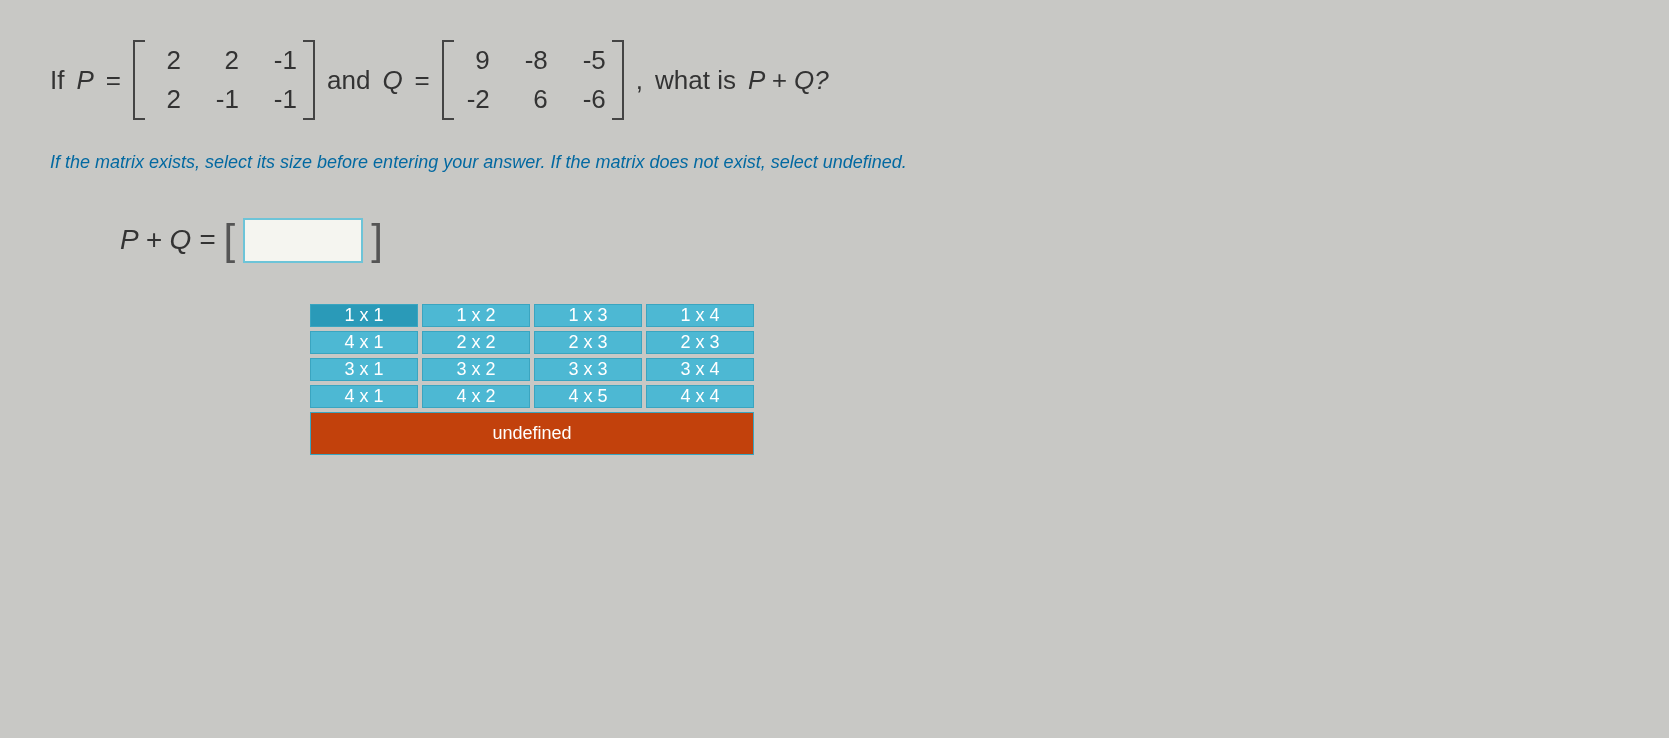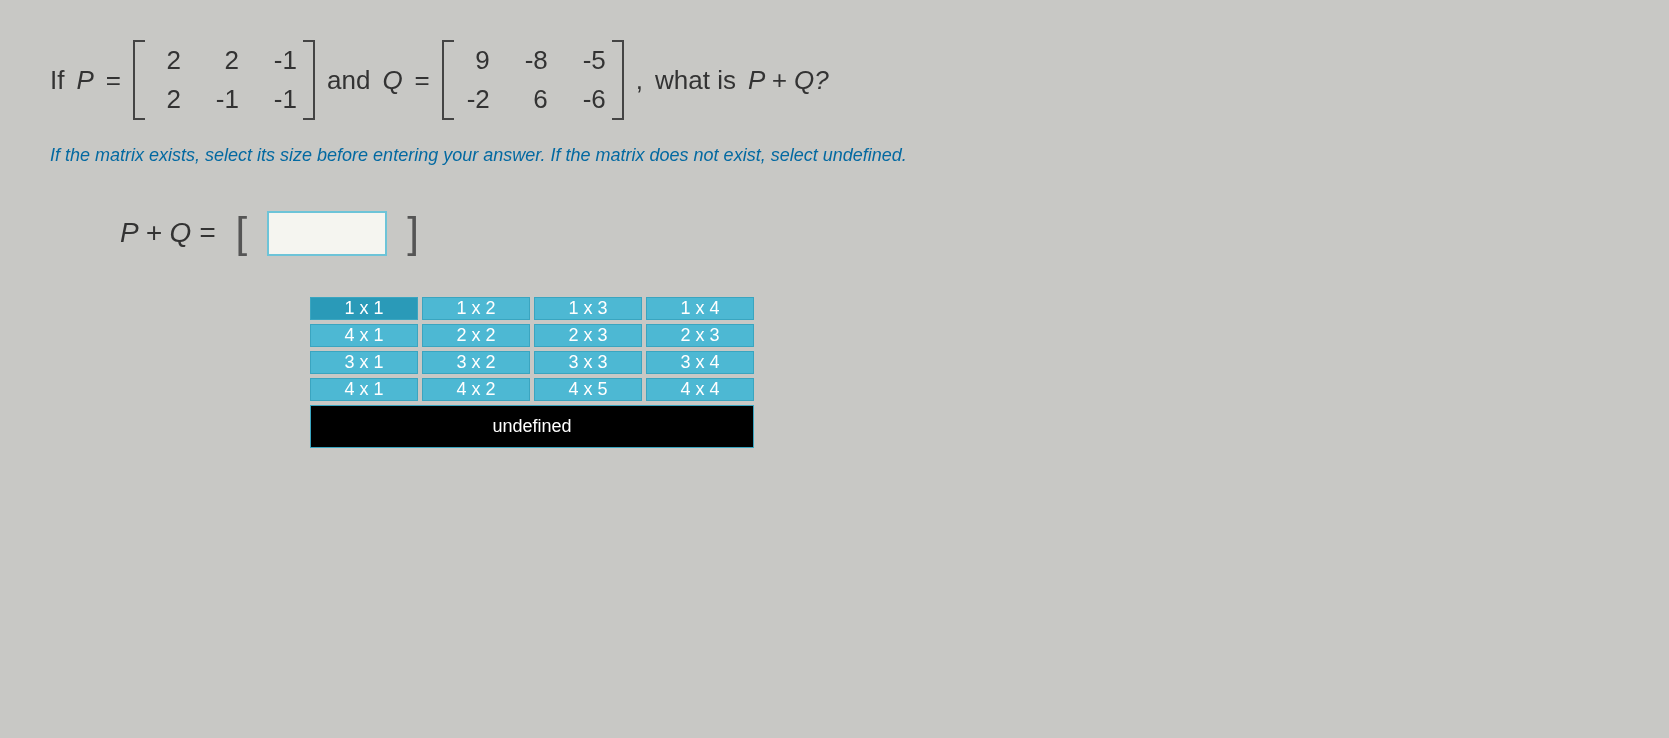--- a/index.html
+++ b/index.html
@@ -13,21 +13,21 @@
       padding: 40px 50px;
       color: #333;
       width: 1669px;
       height: 738px;
     }
     .question-line {
       display: flex;
       align-items: center;
       gap: 12px;
       font-size: 26px;
-      margin-bottom: 22px;
+      margin-bottom: 29px;
       flex-wrap: wrap;
     }
     .matrix {
       display: inline-flex;
       align-items: center;
       position: relative;
       padding: 5px 18px;
     }
     .matrix::before, .matrix::after {
       content: "";
@@ -61,21 +61,21 @@
     .instruction {
       font-style: italic;
       font-size: 18px;
       color: #0369a1;
       margin-bottom: 40px;
       line-height: 1.5;
     }
     .answer-line {
       display: flex;
       align-items: center;
-      gap: 20px;
+      gap: 8px;
       font-size: 28px;
       font-style: italic;
       margin-bottom: 40px;
       margin-left: 70px;
     }
     .answer-box {
       width: 120px;
       height: 45px;
       border: 2px solid #6dc4d8;
       background: #f5f5f0;
@@ -99,21 +99,21 @@
       font-size: 18px;
       padding: 0 0;
       cursor: pointer;
       border: 1px solid #3aa5c0;
     }
     .size-btn.selected {
       background: #2a9ab8;
     }
     .undefined-btn {
       grid-column: 1 / -1;
-      background: #000000;
+      background: #c2410c;
       color: #fff;
       text-align: center;
       font-size: 18px;
       padding: 10px 0;
       cursor: pointer;
       border: 1px solid #3aa5c0;
     }
     .var-P { font-style: italic; }
     .var-Q { font-style: italic; }
   </style>

